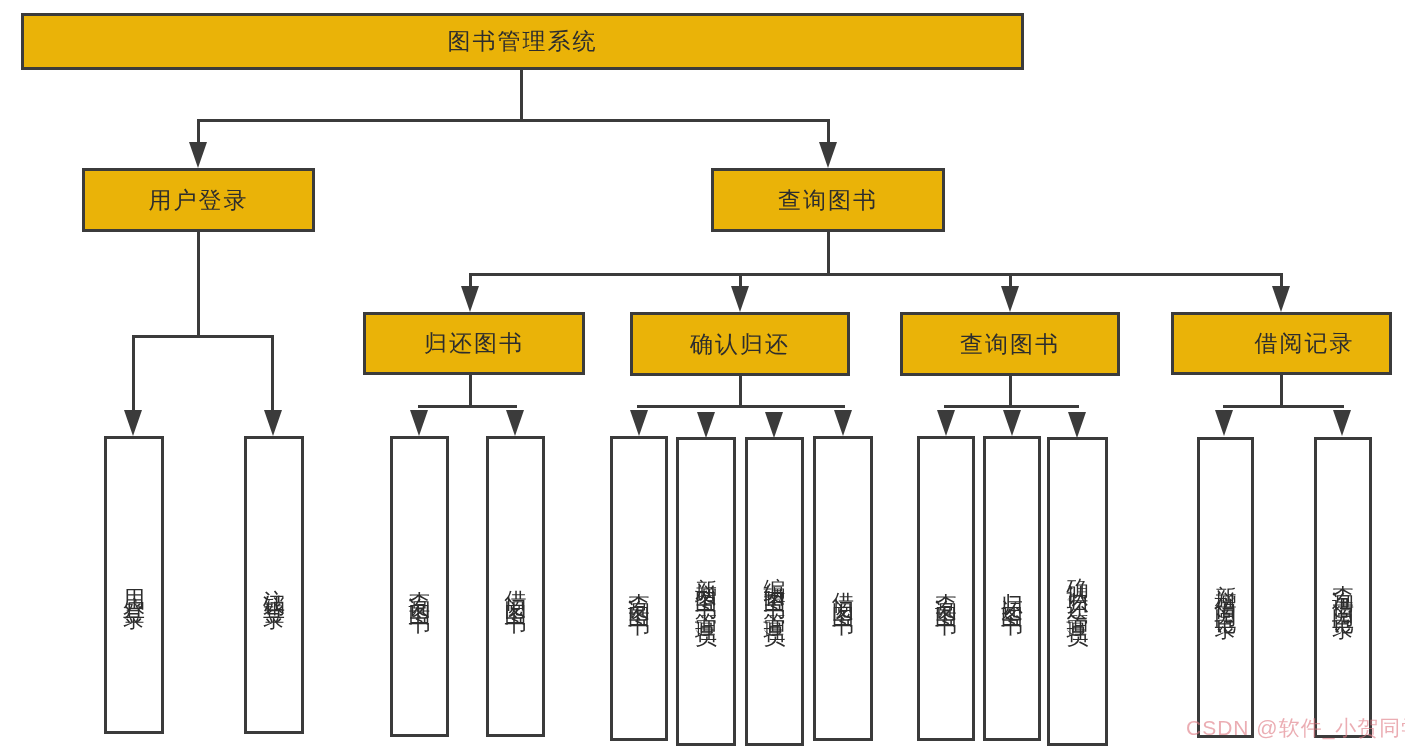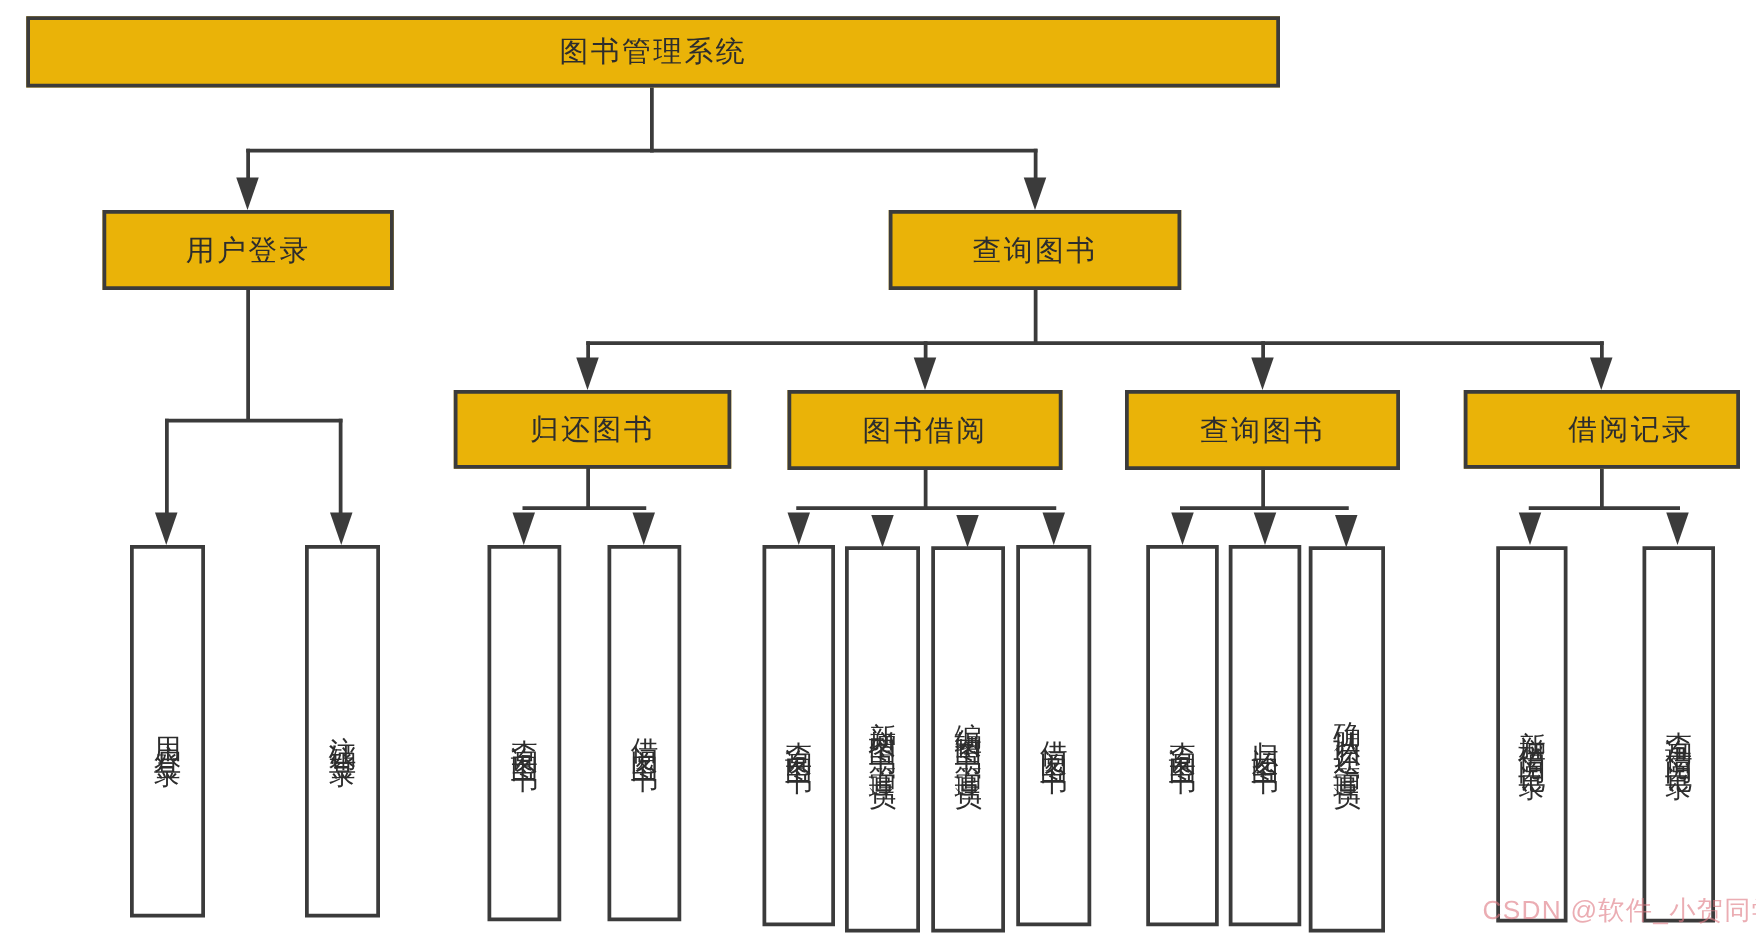--- a/index.html
+++ b/index.html
@@ -55,21 +55,21 @@
 <div class="canvas">
 
   <div class="node" style="left:21px;top:13px;width:1003px;height:57px;">图书管理系统</div>
 
   <div class="node" style="left:82px;top:168px;width:233px;height:64px;">用户登录</div>
 
   <div class="node" style="left:711px;top:168px;width:234px;height:64px;">查询图书</div>
 
   <div class="node" style="left:363px;top:312px;width:222px;height:63px;">归还图书</div>
 
-  <div class="node" style="left:630px;top:312px;width:220px;height:64px;">图书借阅</div>
+  <div class="node" style="left:630px;top:312px;width:220px;height:64px;">确认归还</div>
 
   <div class="node" style="left:900px;top:312px;width:220px;height:64px;">查询图书</div>
 
   <div class="node" style="left:1171px;top:312px;width:221px;height:63px;padding-left:46px;">借阅记录</div>
 
   <div class="leaf" style="left:104px;top:436px;width:60px;height:298px;">用户登录</div>
   <div class="leaf" style="left:244px;top:436px;width:60px;height:298px;">注销登录</div>
 
   <div class="leaf" style="left:390px;top:436px;width:59px;height:301px;">查询图书</div>
   <div class="leaf" style="left:486px;top:436px;width:59px;height:301px;">借阅图书</div>

